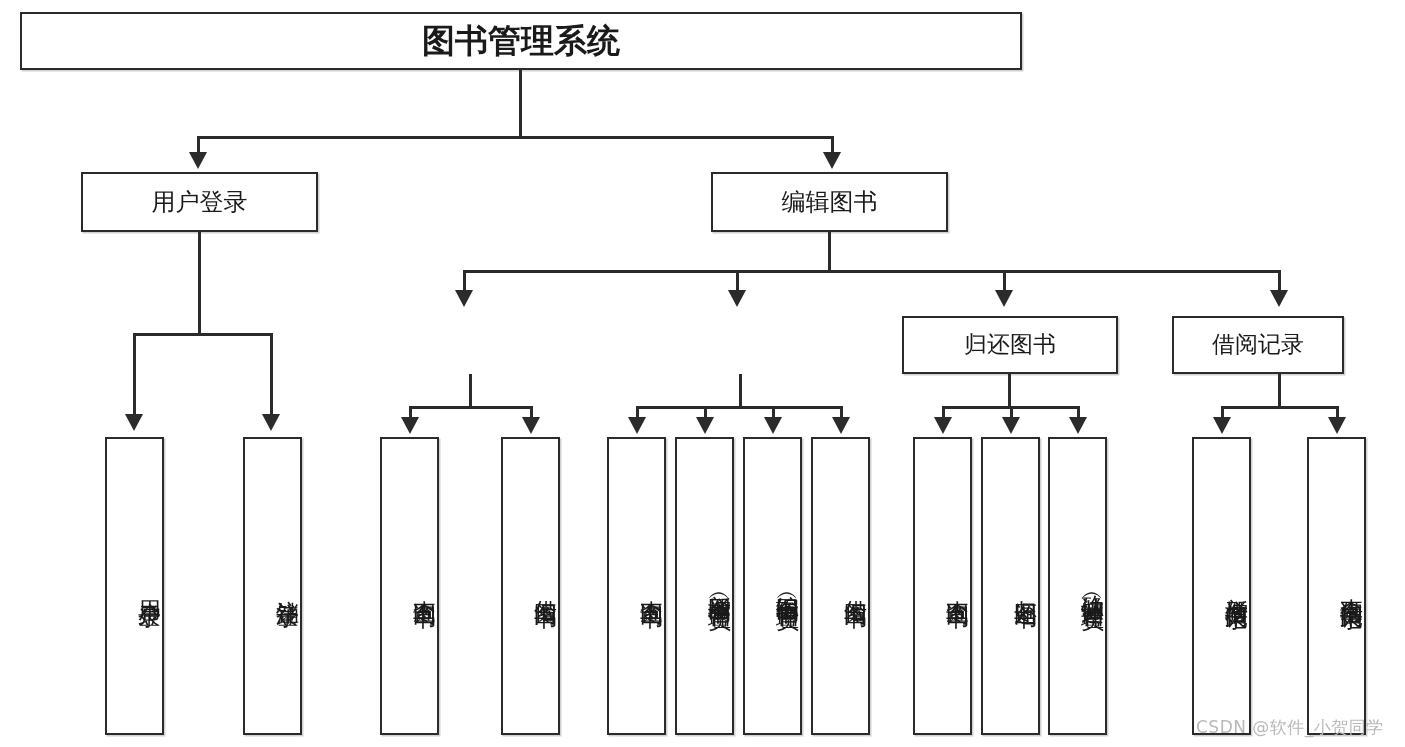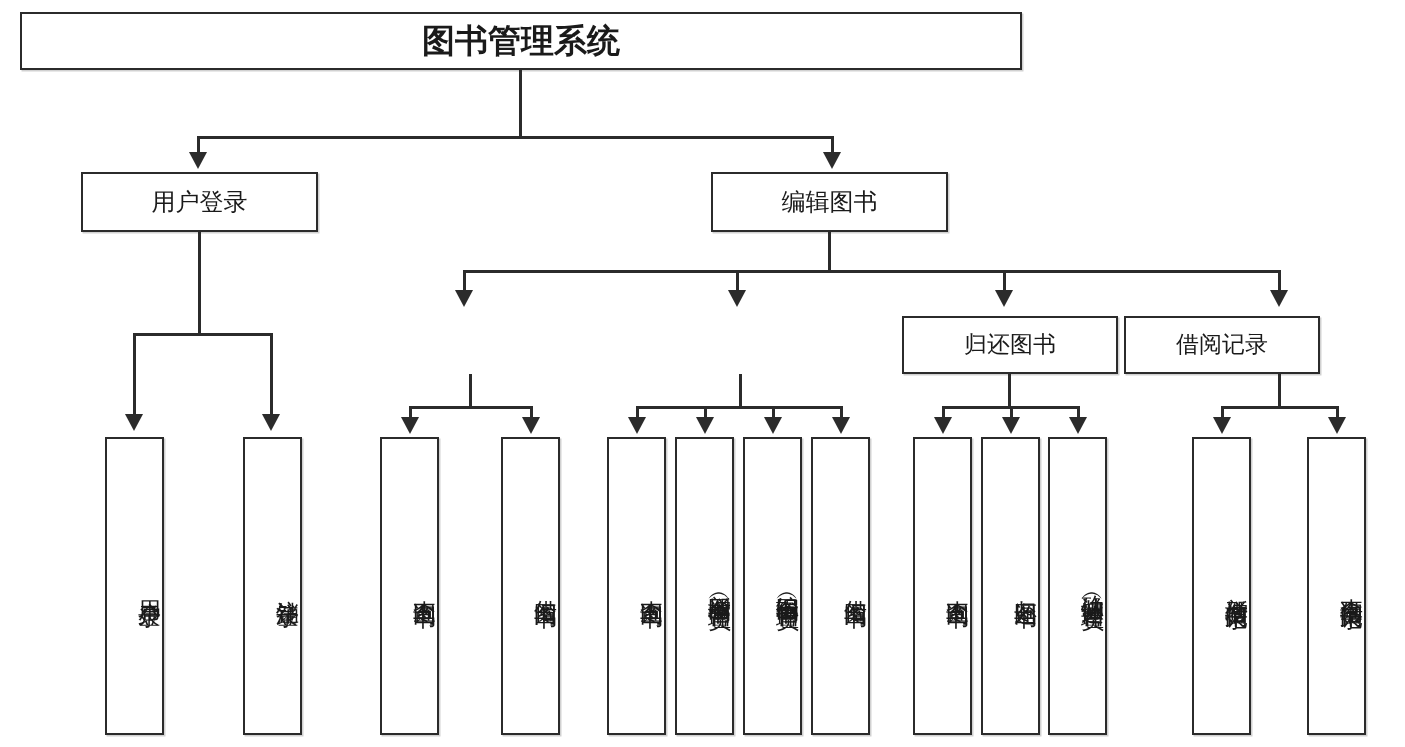--- a/index.html
+++ b/index.html
@@ -116,21 +116,21 @@
   <div class="vline" style="left:736px;top:270px;height:24px;"></div>
   <div class="arrow" style="left:728px;top:290px;"></div>
   <div class="vline" style="left:1003px;top:270px;height:24px;"></div>
   <div class="arrow" style="left:995px;top:290px;"></div>
   <div class="vline" style="left:1278px;top:270px;height:24px;"></div>
   <div class="arrow" style="left:1270px;top:290px;"></div>
 
   <div class="node lvl3" style="left:902px;top:316px;width:216px;height:58px;">
     <span>归还图书</span>
   </div>
-  <div class="node lvl3" style="left:1124px;top:316px;width:196px;height:58px;">
+  <div class="node lvl3" style="left:1172px;top:316px;width:172px;height:58px;">
     <span>借阅记录</span>
   </div>
 
   <div class="vline" style="left:469px;top:374px;height:34px;"></div>
   <div class="hline" style="left:409px;top:406px;width:124px;"></div>
   <div class="vline" style="left:409px;top:406px;height:14px;"></div>
   <div class="arrow" style="left:401px;top:417px;"></div>
   <div class="vline" style="left:530px;top:406px;height:14px;"></div>
   <div class="arrow" style="left:522px;top:417px;"></div>
 
@@ -198,14 +198,15 @@
     <span>确认归还（管理员）</span>
   </div>
 
   <div class="node leaf" style="left:1192px;top:437px;width:59px;height:298px;">
     <span>新增借阅记录</span>
   </div>
   <div class="node leaf" style="left:1307px;top:437px;width:59px;height:298px;">
     <span>查询借阅记录</span>
   </div>
 
+  <div id="watermark" style="left:1196px;top:716px;">CSDN @软件_小贺同学</div>
 
 </div>
 
 </body></html>

